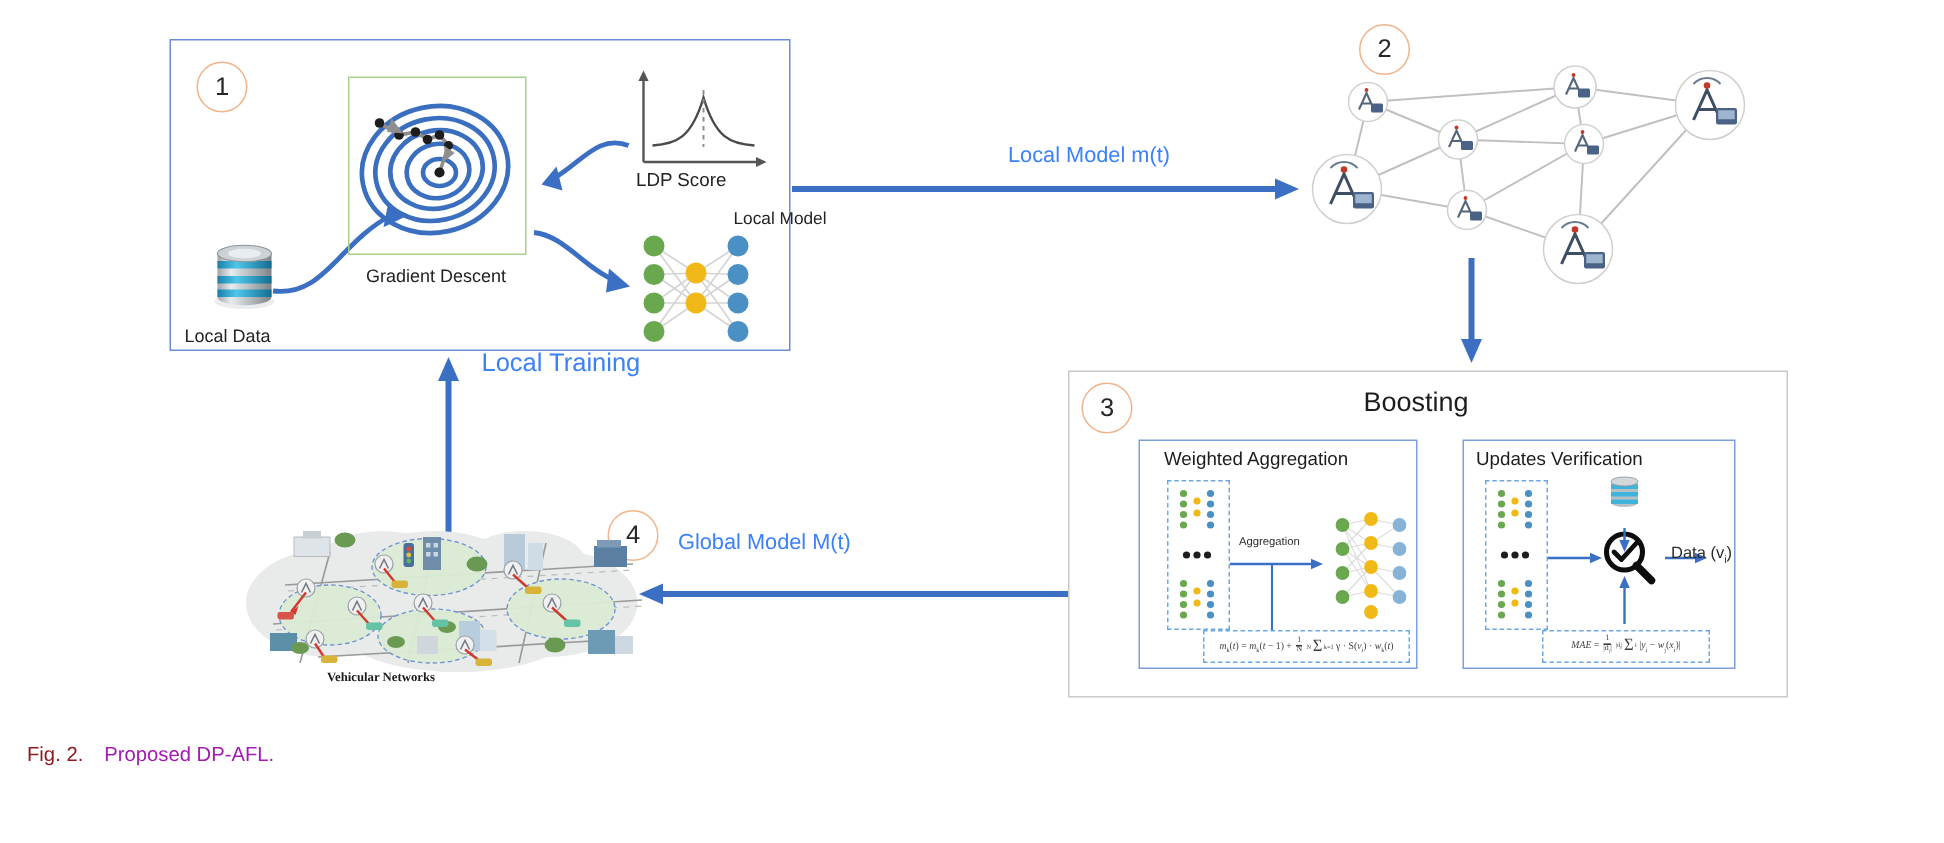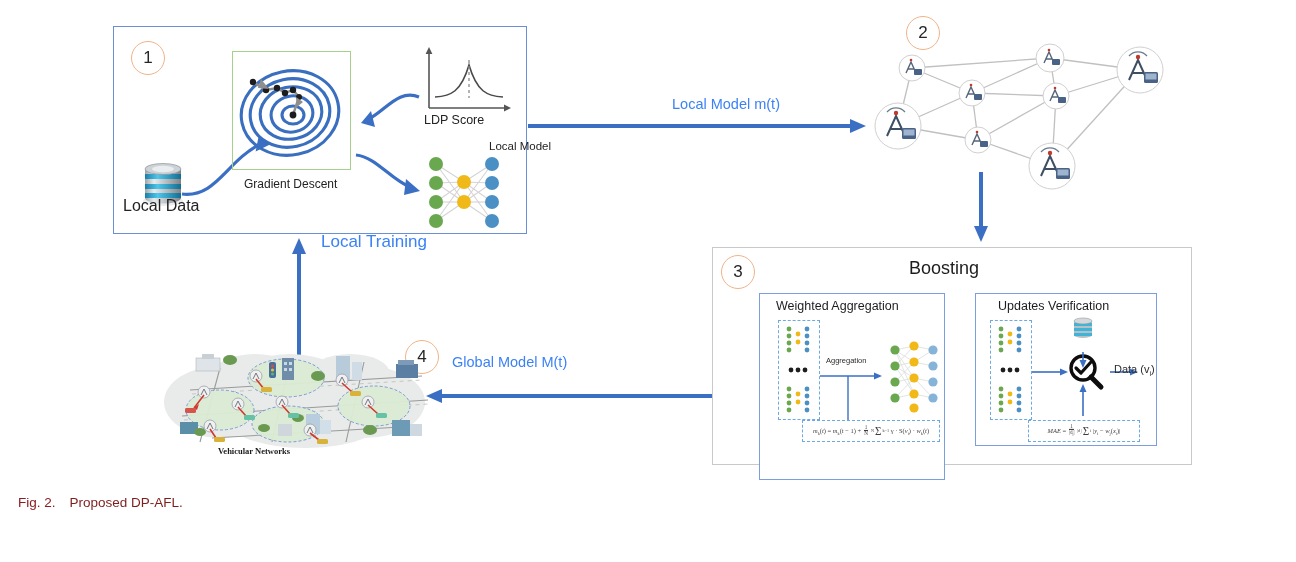--- a/index.html
+++ b/index.html
@@ -16,21 +16,21 @@
     left:113px;top:26px;width:414px;height:208px;
     border:1.4px solid #6b8fd4;background:#fff;box-sizing:border-box;
   }
   .panel-boost{
     left:712px;top:247px;width:480px;height:218px;
     border:1.2px solid #c9c9c9;background:#fff;box-sizing:border-box;
   }
   .sub-panel{
     border:1.1px solid #7d9ede;background:#fff;box-sizing:border-box;
   }
-  .panel-wa{left:46px;top:45px;width:186px;height:187px;}
+  .panel-wa{left:46px;top:45px;width:186px;height:153px;}
   .panel-uv{left:262px;top:45px;width:182px;height:153px;}
 
   
   .numcircle{
     width:34px;height:34px;border-radius:50%;
     border:1.6px solid #f0b48a;background:rgba(255,255,255,0.0);
     display:flex;align-items:center;justify-content:center;
     font-size:17px;color:#262626;font-family:"Liberation Sans",sans-serif;
     box-sizing:border-box;
   }
@@ -41,21 +41,21 @@
   .lbl-xs{color:#2b2b2b;font-size:8px;white-space:nowrap;}
   .title-lg{font-size:18px;color:#1d1d1d;white-space:nowrap;}
   .title-sm{font-size:12.5px;color:#1d1d1d;white-space:nowrap;}
   .arrow-label{font-size:14.5px;color:#3b82f6;white-space:nowrap;}
   .veh-label{font-size:8.5px;font-weight:bold;color:#1a1a1a;white-space:nowrap;
              font-family:"Liberation Serif",serif;}
 
   
   .caption{left:18px;top:495px;font-size:13.5px;white-space:nowrap;}
   .caption .fig{color:#8d1b20;text-align:center;}
-  .caption .txt{color:#7f1d1d;margin-left:14px;}
+  .caption .txt{color:#a21caf;margin-left:14px;}
 
   svg{display:block;overflow:visible;}
   .mini-dash{
     border:1px dashed #6ea8e0;box-sizing:border-box;background:#fff;
   }
   .formula-box{
     border:1px dashed #6ea8e0;box-sizing:border-box;background:#fff;
     display:flex;align-items:center;justify-content:center;
   }
   .formula{
@@ -98,21 +98,21 @@
         </defs>
         <ellipse cx="26" cy="44" rx="20" ry="5" fill="#d9dde0" opacity="0.55"></ellipse>
         <path d="M8 12 L8 41 A18 5.5 0 0 0 44 41 L44 12 Z" fill="url(#cyl)"></path>
         <rect x="8" y="17" width="36" height="5" fill="url(#cyan)"></rect>
         <rect x="8" y="27" width="36" height="5" fill="url(#cyan)"></rect>
         <rect x="8" y="36" width="36" height="5" fill="url(#cyan)"></rect>
         <ellipse cx="26" cy="12" rx="18" ry="5.5" fill="#cdd2d6" stroke="#8d9397" stroke-width="0.7"></ellipse>
         <ellipse cx="26" cy="12" rx="11" ry="3.2" fill="#e9edef"></ellipse>
       </svg>
     </div>
-    <div class="abs lbl" style="left:9px;top:170px;font-size:16px;">Local Data</div>
+    <div class="abs lbl" style="left:9px;top:190px;font-size:12px;">Local Data</div>
 
     <svg class="abs" style="left:60px;top:95px;" width="105" height="82">
       <path d="M8 72 C 42 76, 52 40, 86 22" fill="none" stroke="#3b6fc4" stroke-width="3.2"></path>
       <polygon points="86,14 96,24 80,28" fill="#3b6fc4" transform="rotate(-12 88 21)"></polygon>
     </svg>
 
     <div class="abs" style="left:118px;top:24px;width:119px;height:119px;border:1.3px solid #a8d08d;box-sizing:border-box;">
       <svg width="117" height="117" viewBox="0 0 117 117">
         <g fill="none" stroke="#3a6fc0" stroke-width="3.1">
           <ellipse cx="60" cy="63" rx="11" ry="9"></ellipse>
@@ -405,21 +405,21 @@
         <span class="formula">
           <i>m</i><sub>k</sub>(<i>t</i>) = <i>m</i><sub>k</sub>(<i>t</i> − 1) +
           <span class="frac"><span class="num">1</span><span>N</span></span>
           <span class="sigwrap"><span>N</span><span class="sigma">Σ</span><span>k=1</span></span>
           γ · S(<i>v</i><sub>i</sub>) · <i>w</i><sub>k</sub>(<i>t</i>)
         </span>
       </div>
     </div>
 
     <div class="abs sub-panel panel-uv">
-      <div class="abs title-sm" style="left:22px;top:5px;">Updates Verification</div>
+      <div class="abs title-sm" style="left:8px;top:5px;">Updates Verification</div>
 
       <div class="abs mini-dash" style="left:14px;top:26px;width:42px;height:100px;">
         <svg width="40" height="98" viewBox="0 0 40 98">
           <g>
             <g fill="#6aa84f">
                 <circle cx="10" cy="8" r="2.4"></circle>
                 <circle cx="10" cy="15" r="2.4"></circle>
                 <circle cx="10" cy="22" r="2.4"></circle>
                 <circle cx="10" cy="29" r="2.4"></circle>
               </g>

